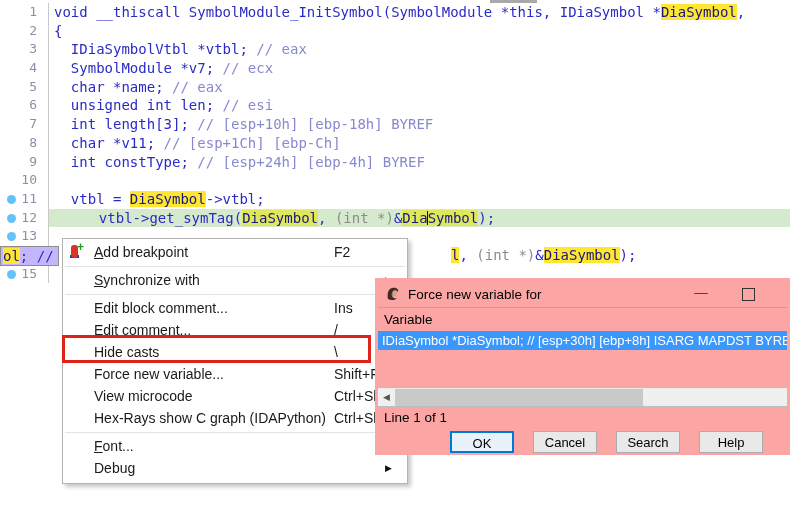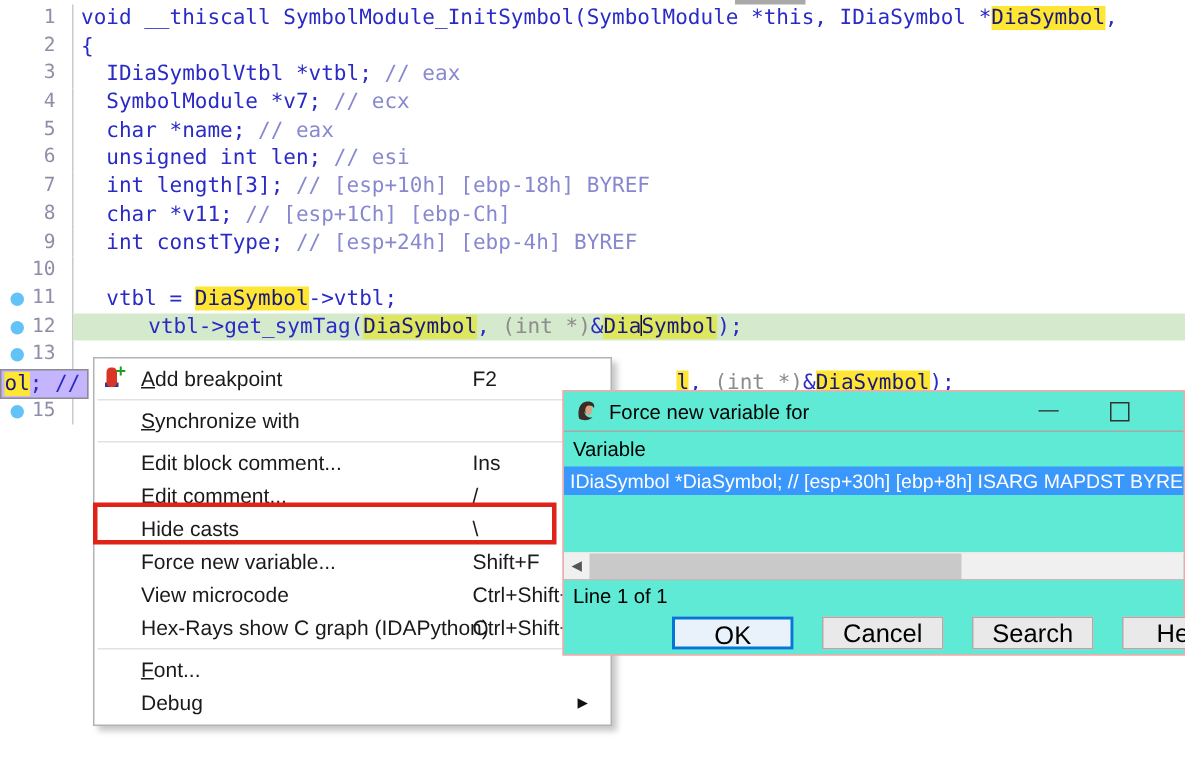--- a/index.html
+++ b/index.html
@@ -38,57 +38,57 @@
     padding-left:2px;white-space:pre;color:#2a2ac6;overflow:hidden;
   }
   
   .ctx-menu{
     position:absolute;left:62px;top:238px;width:346px;height:246px;box-sizing:border-box;
     background:#ffffff;border:1px solid #b3b3b3;box-shadow:3px 3px 4px rgba(0,0,0,.22);
     z-index:10;padding-top:2px;font-size:14px;color:#1a1a1a;
   }
   .menu-item{position:relative;height:22px;line-height:22px;padding-left:31px;white-space:nowrap;}
   .menu-sep{height:1px;background:#e2e2e2;margin:3px 2px 2px 2px;}
-  .menu-shortcut{position:absolute;left:252px;top:0;}
+  .menu-shortcut{position:absolute;left:271px;top:0;}
   .menu-arrow{position:absolute;left:322px;top:0;font-size:9px;color:#111;}
   .menu-ico{position:absolute;left:6px;top:3px;width:18px;height:16px;}
   .u{text-decoration:underline;}
   
   .bp-body{position:absolute;left:2px;top:1px;width:7px;height:13px;background:#d93425;border-radius:3px;}
   .bp-base{position:absolute;left:1px;top:11px;width:9px;height:3px;background:#2c3a8c;}
   .bp-plus{position:absolute;left:8px;top:-3px;color:#1f9e23;font-weight:bold;font-size:12px;line-height:12px;}
   
   .red-box{
     position:absolute;left:62px;top:335px;width:309px;height:28px;box-sizing:border-box;
     border:3px solid #e02318;z-index:20;pointer-events:none;
   }
   
   .dialog{
-    position:absolute;left:375px;top:260px;width:415px;height:177px;box-sizing:border-box;
-    background:#5eead4;border:1px solid #fca5a5;z-index:30;font-size:13.5px;color:#000;
+    position:absolute;left:375px;top:278px;width:415px;height:177px;box-sizing:border-box;
+    background:#fca5a5;border:3px solid #fca5a5;z-index:30;font-size:13.5px;color:#000;
   }
   .dlg-title{height:26px;display:flex;align-items:center;padding-left:7px;position:relative;}
   .dlg-title-text{margin-left:7px;}
   .hx-ico{width:16px;height:16px;position:relative;flex:none;}
   .win-min{position:absolute;left:312px;top:0;width:22px;height:26px;text-align:center;line-height:24px;color:#333;}
   .win-max{position:absolute;left:364px;top:7px;width:11px;height:11px;border:1px solid #333;}
   .dlg-colhdr{border-top:1px solid #a8a8a8;height:23px;line-height:23px;padding-left:6px;}
   .dlg-row{
     height:19px;line-height:19px;background:#3a97fc;color:#fff;padding-left:4px;
     white-space:nowrap;overflow:hidden;font-size:13px;
   }
   .dlg-space{height:38px;}
   .dlg-hscroll{height:17px;display:flex;background:#f0f0f0;border-top:1px solid #eaeaea;}
   .hs-arrow{flex:none;width:17px;height:17px;text-align:center;line-height:16px;font-size:9px;color:#555;background:#f0f0f0;}
   .hs-thumb{flex:none;width:248px;height:17px;background:#c9c9c9;}
   .dlg-status{border-top:1px solid #bdbdbd;height:22px;line-height:22px;padding-left:6px;}
   .dlg-buttons{position:absolute;left:72px;top:150px;display:flex;gap:19px;}
   .dlg-btn{
-    width:81px;height:22px;box-sizing:border-box;background:#e9e9e9;border:1px solid #acacac;
-    font-family:"Liberation Sans",sans-serif;font-size:17px;text-align:center;line-height:19px;
+    width:64px;height:22px;box-sizing:border-box;background:#e9e9e9;border:1px solid #acacac;
+    font-family:"Liberation Sans",sans-serif;font-size:13px;text-align:center;line-height:19px;
   }
   .dlg-btn.default{border:2px solid #0078d7;background:#e9f2fb;}
   
   .top-artifact{position:absolute;left:490px;top:0;width:47px;height:3px;background:#a9a9a9;}
 </style>
 </head>
 <body>
 
 <div class="top-artifact"></div>
 

